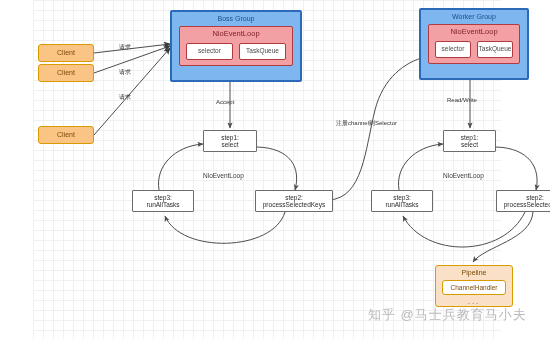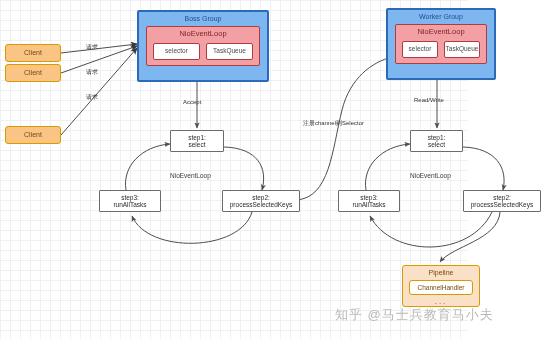--- a/index.html
+++ b/index.html
@@ -13,20 +13,21 @@
     position:relative;
     width:468px;height:339px;
     background-color:#ffffff;
     background-image:
       linear-gradient(to right, #eef0f3 1px, transparent 1px),
       linear-gradient(to bottom, #eef0f3 1px, transparent 1px),
       linear-gradient(to right, #e3e6ea 1px, transparent 1px),
       linear-gradient(to bottom, #e3e6ea 1px, transparent 1px);
     background-size:10px 10px,10px 10px,50px 50px,50px 50px;
     background-position:0 0,0 0,0 0,0 0;
+    margin-left:33px;
   }
   svg.edges{position:absolute;left:0;top:0;width:550px;height:339px;overflow:visible;}
   .node{position:absolute;box-sizing:border-box;display:flex;align-items:center;
         justify-content:center;text-align:center;line-height:1.15;}
   .client{
     background:#fac484;border:1px solid #d79b00;border-radius:3px;
     color:#7a4a08;font-size:7px;height:18px;width:56px;
   }
   .group{
     background:#7eb6f0;border:2px solid #2a6ab8;border-radius:2px;

